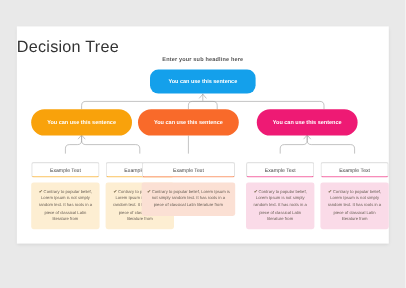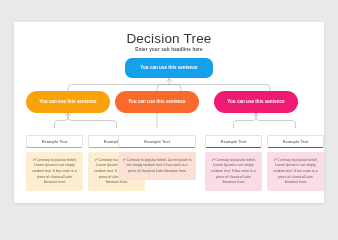--- a/index.html
+++ b/index.html
@@ -21,21 +21,20 @@
     height: 181px;
     background: #ffffff;
     box-shadow: 0 1px 3px rgba(0,0,0,0.10);
   }
 
   
   .title {
     position: absolute;
     left: 0; right: 0;
     top: 9px;
-    text-align: center;
     font-size: 13.5px;
     color: #333333;
     letter-spacing: .2px;
   }
   .subtitle {
     position: absolute;
     left: 0; right: 0;
     top: 25px;
     text-align: center;
     font-size: 4.6px;

